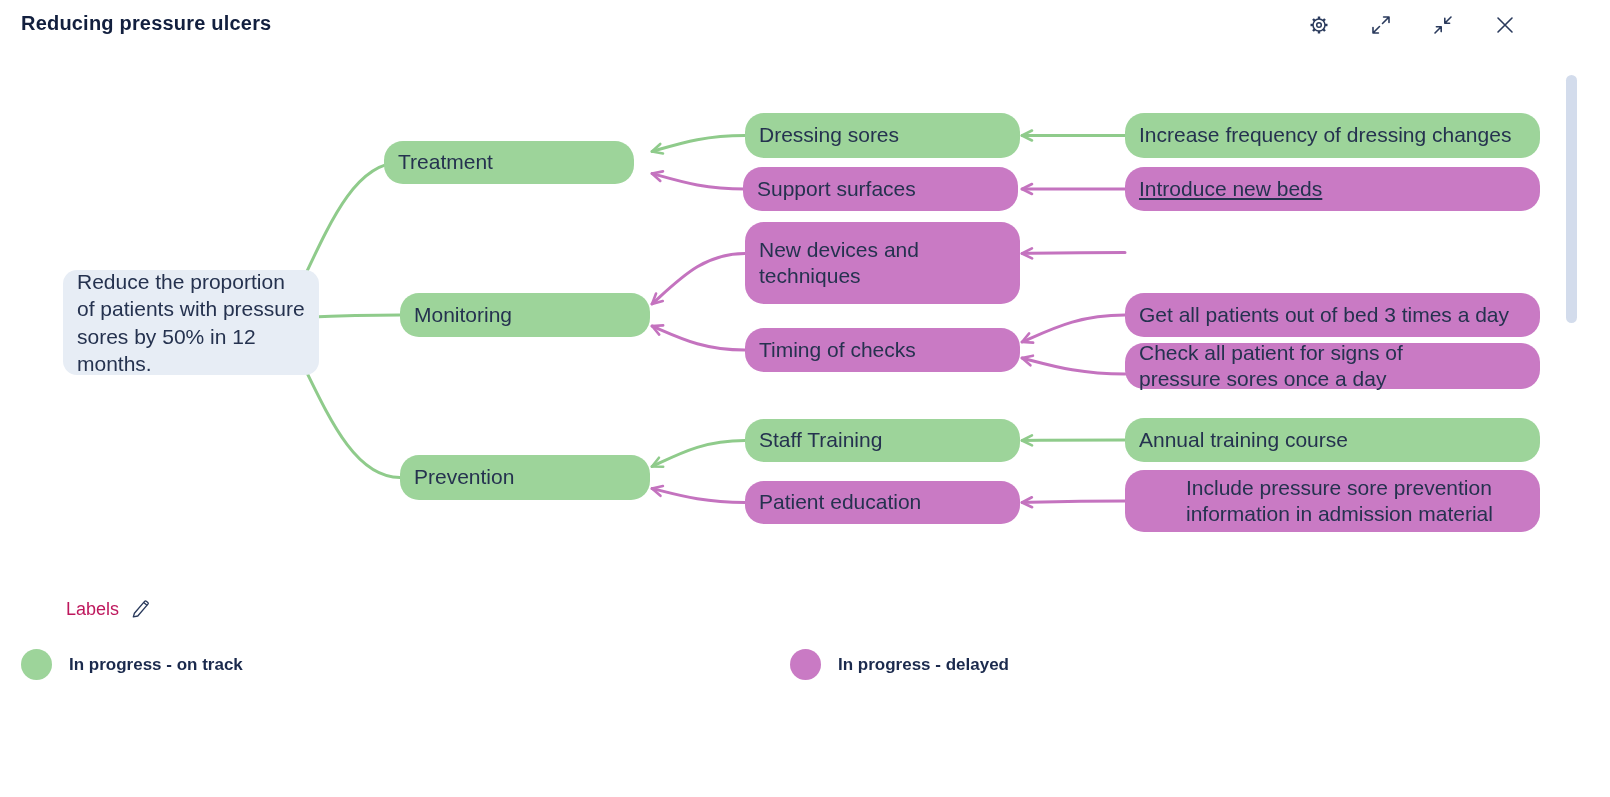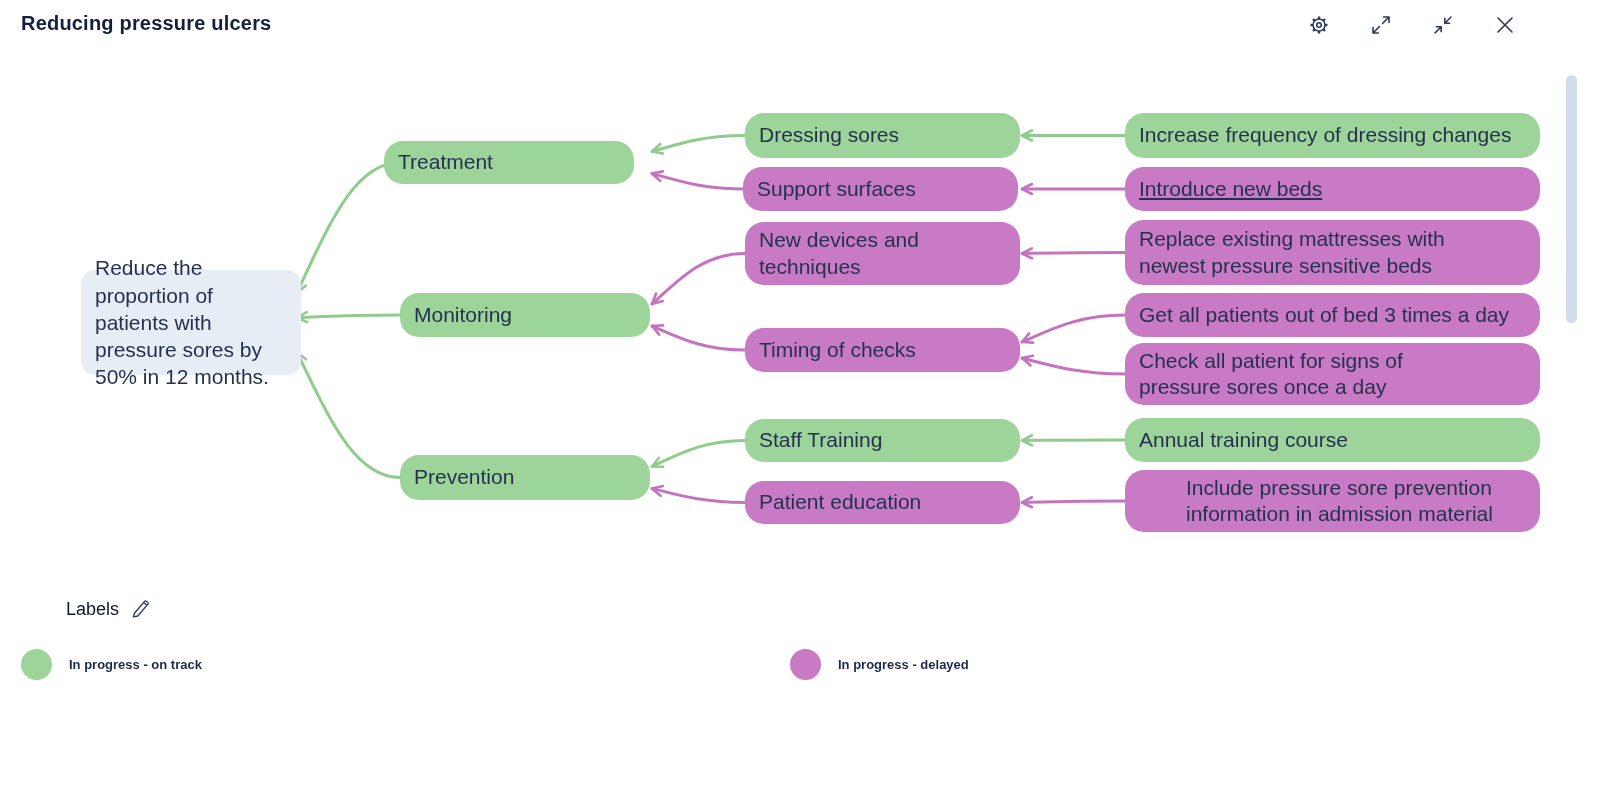--- a/index.html
+++ b/index.html
@@ -29,26 +29,26 @@
     font-size:21px;line-height:1.26;color:#25324f;
   }
   .node.aim{border-radius:14px;line-height:1.3;}
   .scrollbar{
     position:absolute;left:1566px;top:75px;width:11px;height:248px;
     border-radius:6px;background:#d3dcec;
   }
   .legend-title{
     position:absolute;left:66px;top:599px;
     display:flex;align-items:center;gap:11px;
-    font-size:18px;color:#0f172a;
+    font-size:18px;color:#be185d;
   }
   .legend-item{
     position:absolute;top:649px;
     display:flex;align-items:center;gap:17px;
-    font-size:13px;font-weight:bold;color:#1b2a4d;
+    font-size:17px;font-weight:bold;color:#1b2a4d;
   }
   .legend-item.first{left:21px;}
   .legend-item.second{left:790px;}
   .legend-dot{width:31px;height:31px;border-radius:50%;flex:0 0 auto;}
 </style>
 </head>
 <body>
 
 <div class="header-title">Reducing pressure ulcers</div>
 
@@ -118,63 +118,60 @@
       <path d="M745,440.5 C703.15,440.5 679.9,453.5 652,466.5" fill="none" stroke="#8fcb8b" stroke-width="3" stroke-linecap="round" marker-end="url(#ah-on_track)"></path>
       <path d="M745,502.5 C703.15,502.5 679.9,495.5 652,488.5" fill="none" stroke="#c473bf" stroke-width="3" stroke-linecap="round" marker-end="url(#ah-delayed)"></path>
       <path d="M1125,135.5 C1078.65,135.5 1052.9,135.5 1022,135.5" fill="none" stroke="#8fcb8b" stroke-width="3" stroke-linecap="round" marker-end="url(#ah-on_track)"></path>
       <path d="M1125,189 C1078.65,189 1052.9,189 1022,189" fill="none" stroke="#c473bf" stroke-width="3" stroke-linecap="round" marker-end="url(#ah-delayed)"></path>
       <path d="M1125,252.5 C1078.65,252.5 1052.9,253 1022,253.5" fill="none" stroke="#c473bf" stroke-width="3" stroke-linecap="round" marker-end="url(#ah-delayed)"></path>
       <path d="M1125,315 C1078.65,315 1052.9,328.5 1022,342" fill="none" stroke="#c473bf" stroke-width="3" stroke-linecap="round" marker-end="url(#ah-delayed)"></path>
       <path d="M1125,374 C1078.65,374 1052.9,366 1022,358" fill="none" stroke="#c473bf" stroke-width="3" stroke-linecap="round" marker-end="url(#ah-delayed)"></path>
       <path d="M1125,440 C1078.65,440 1052.9,440.25 1022,440.5" fill="none" stroke="#8fcb8b" stroke-width="3" stroke-linecap="round" marker-end="url(#ah-on_track)"></path>
       <path d="M1125,501 C1078.65,501 1052.9,501.75 1022,502.5" fill="none" stroke="#c473bf" stroke-width="3" stroke-linecap="round" marker-end="url(#ah-delayed)"></path>
     </svg>
-    <div class="node aim" style="left: 63px; top: 270px; width: 220px; height: 105px; background: rgb(231, 237, 245); margin-left: 18px;">
+    <div class="node aim" style="left: 63px; top: 270px; width: 256px; height: 105px; background: rgb(231, 237, 245);">
       <span>Reduce the proportion of patients with pressure sores by 50% in 12 months.</span>
     </div>
     <div class="node" style="left: 384px; top: 141px; width: 250px; height: 43px; background: rgb(157, 212, 154);">
       <span>Treatment</span>
     </div>
     <div class="node" style="left: 400px; top: 293px; width: 250px; height: 44px; background: rgb(157, 212, 154);">
       <span>Monitoring</span>
     </div>
     <div class="node" style="left: 400px; top: 455px; width: 250px; height: 45px; background: rgb(157, 212, 154);">
       <span>Prevention</span>
     </div>
     <div class="node" style="left: 745px; top: 113px; width: 275px; height: 45px; background: rgb(157, 212, 154);">
       <span>Dressing sores</span>
     </div>
     <div class="node" style="left: 743px; top: 167px; width: 275px; height: 44px; background: rgb(201, 122, 196);">
       <span>Support surfaces</span>
     </div>
-    <div class="node" style="left: 745px; top: 222px; width: 275px; height: 63px; background: rgb(201, 122, 196);">
+    <div class="node" style="left: 745px; top: 222px; width: 275px; height: 82px; background: rgb(201, 122, 196);">
       <span style="max-width: 180px;">New devices and techniques</span>
     </div>
     <div class="node" style="left: 745px; top: 328px; width: 275px; height: 44px; background: rgb(201, 122, 196);">
       <span>Timing of checks</span>
     </div>
     <div class="node" style="left: 745px; top: 419px; width: 275px; height: 43px; background: rgb(157, 212, 154);">
       <span>Staff Training</span>
     </div>
     <div class="node" style="left: 745px; top: 481px; width: 275px; height: 43px; background: rgb(201, 122, 196);">
       <span>Patient education</span>
     </div>
     <div class="node" style="left: 1125px; top: 113px; width: 415px; height: 45px; background: rgb(157, 212, 154);">
       <span>Increase frequency of dressing changes</span>
     </div>
     <div class="node" style="left: 1125px; top: 167px; width: 415px; height: 44px; background: rgb(201, 122, 196); text-decoration: underline;">
       <span>Introduce new beds</span>
     </div>
-    <div class="node" style="left: 1125px; top: 220px; width: 415px; height: 65px; background: rgb(201, 122, 196);">
-      <span style="max-width: 370px;">Replace existing mattresses with newest pressure sensitive beds</span>
-    </div>
     <div class="node" style="left: 1125px; top: 293px; width: 415px; height: 44px; background: rgb(201, 122, 196); text-align: center;">
       <span>Get all patients out of bed 3 times a day</span>
     </div>
-    <div class="node" style="left: 1125px; top: 343px; width: 415px; height: 62px; background: rgb(201, 122, 196);">
+    <div class="node" style="left: 1125px; top: 343px; width: 415px; height: 46px; background: rgb(201, 122, 196);">
       <span style="max-width: 340px;">Check all patient for signs of pressure sores once a day</span>
     </div>
     <div class="node" style="left: 1125px; top: 418px; width: 415px; height: 44px; background: rgb(157, 212, 154);">
       <span>Annual training course</span>
     </div>
     <div class="node" style="left: 1125px; top: 470px; width: 415px; height: 62px; background: rgb(201, 122, 196); justify-content: flex-end;">
       <span style="max-width: 340px;">Include pressure sore prevention information in admission material</span>
     </div>
   </div>
 

